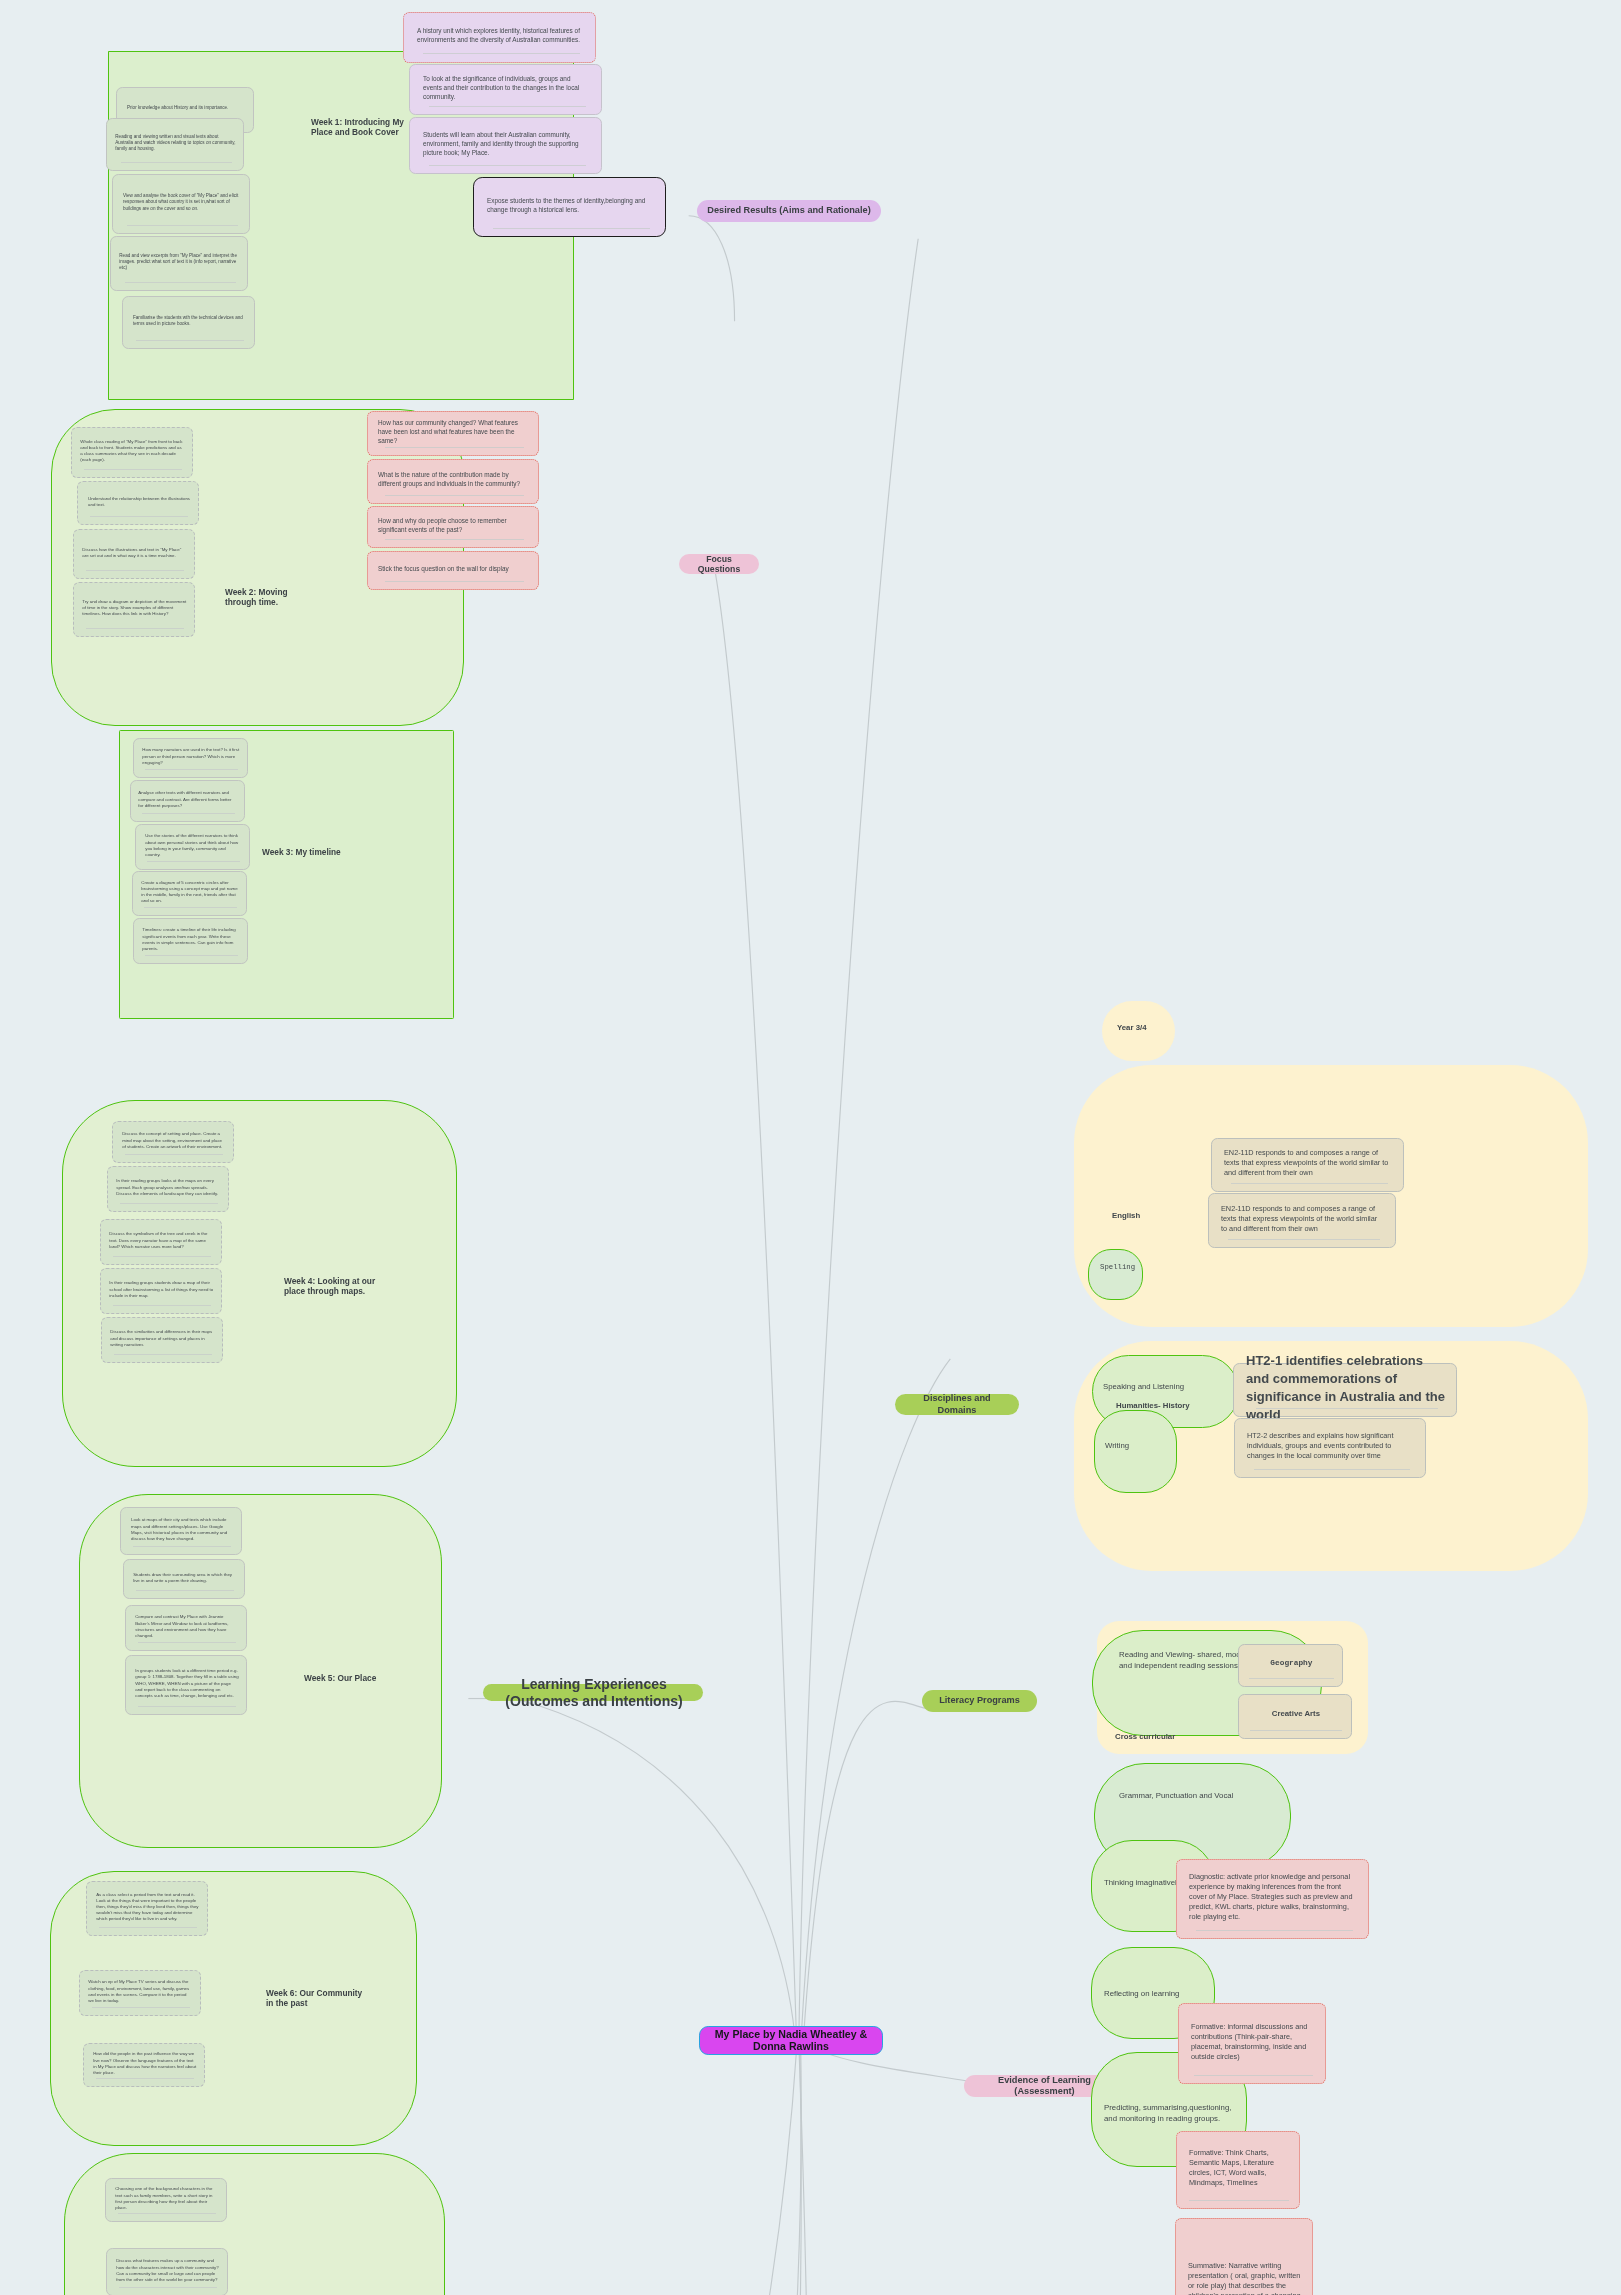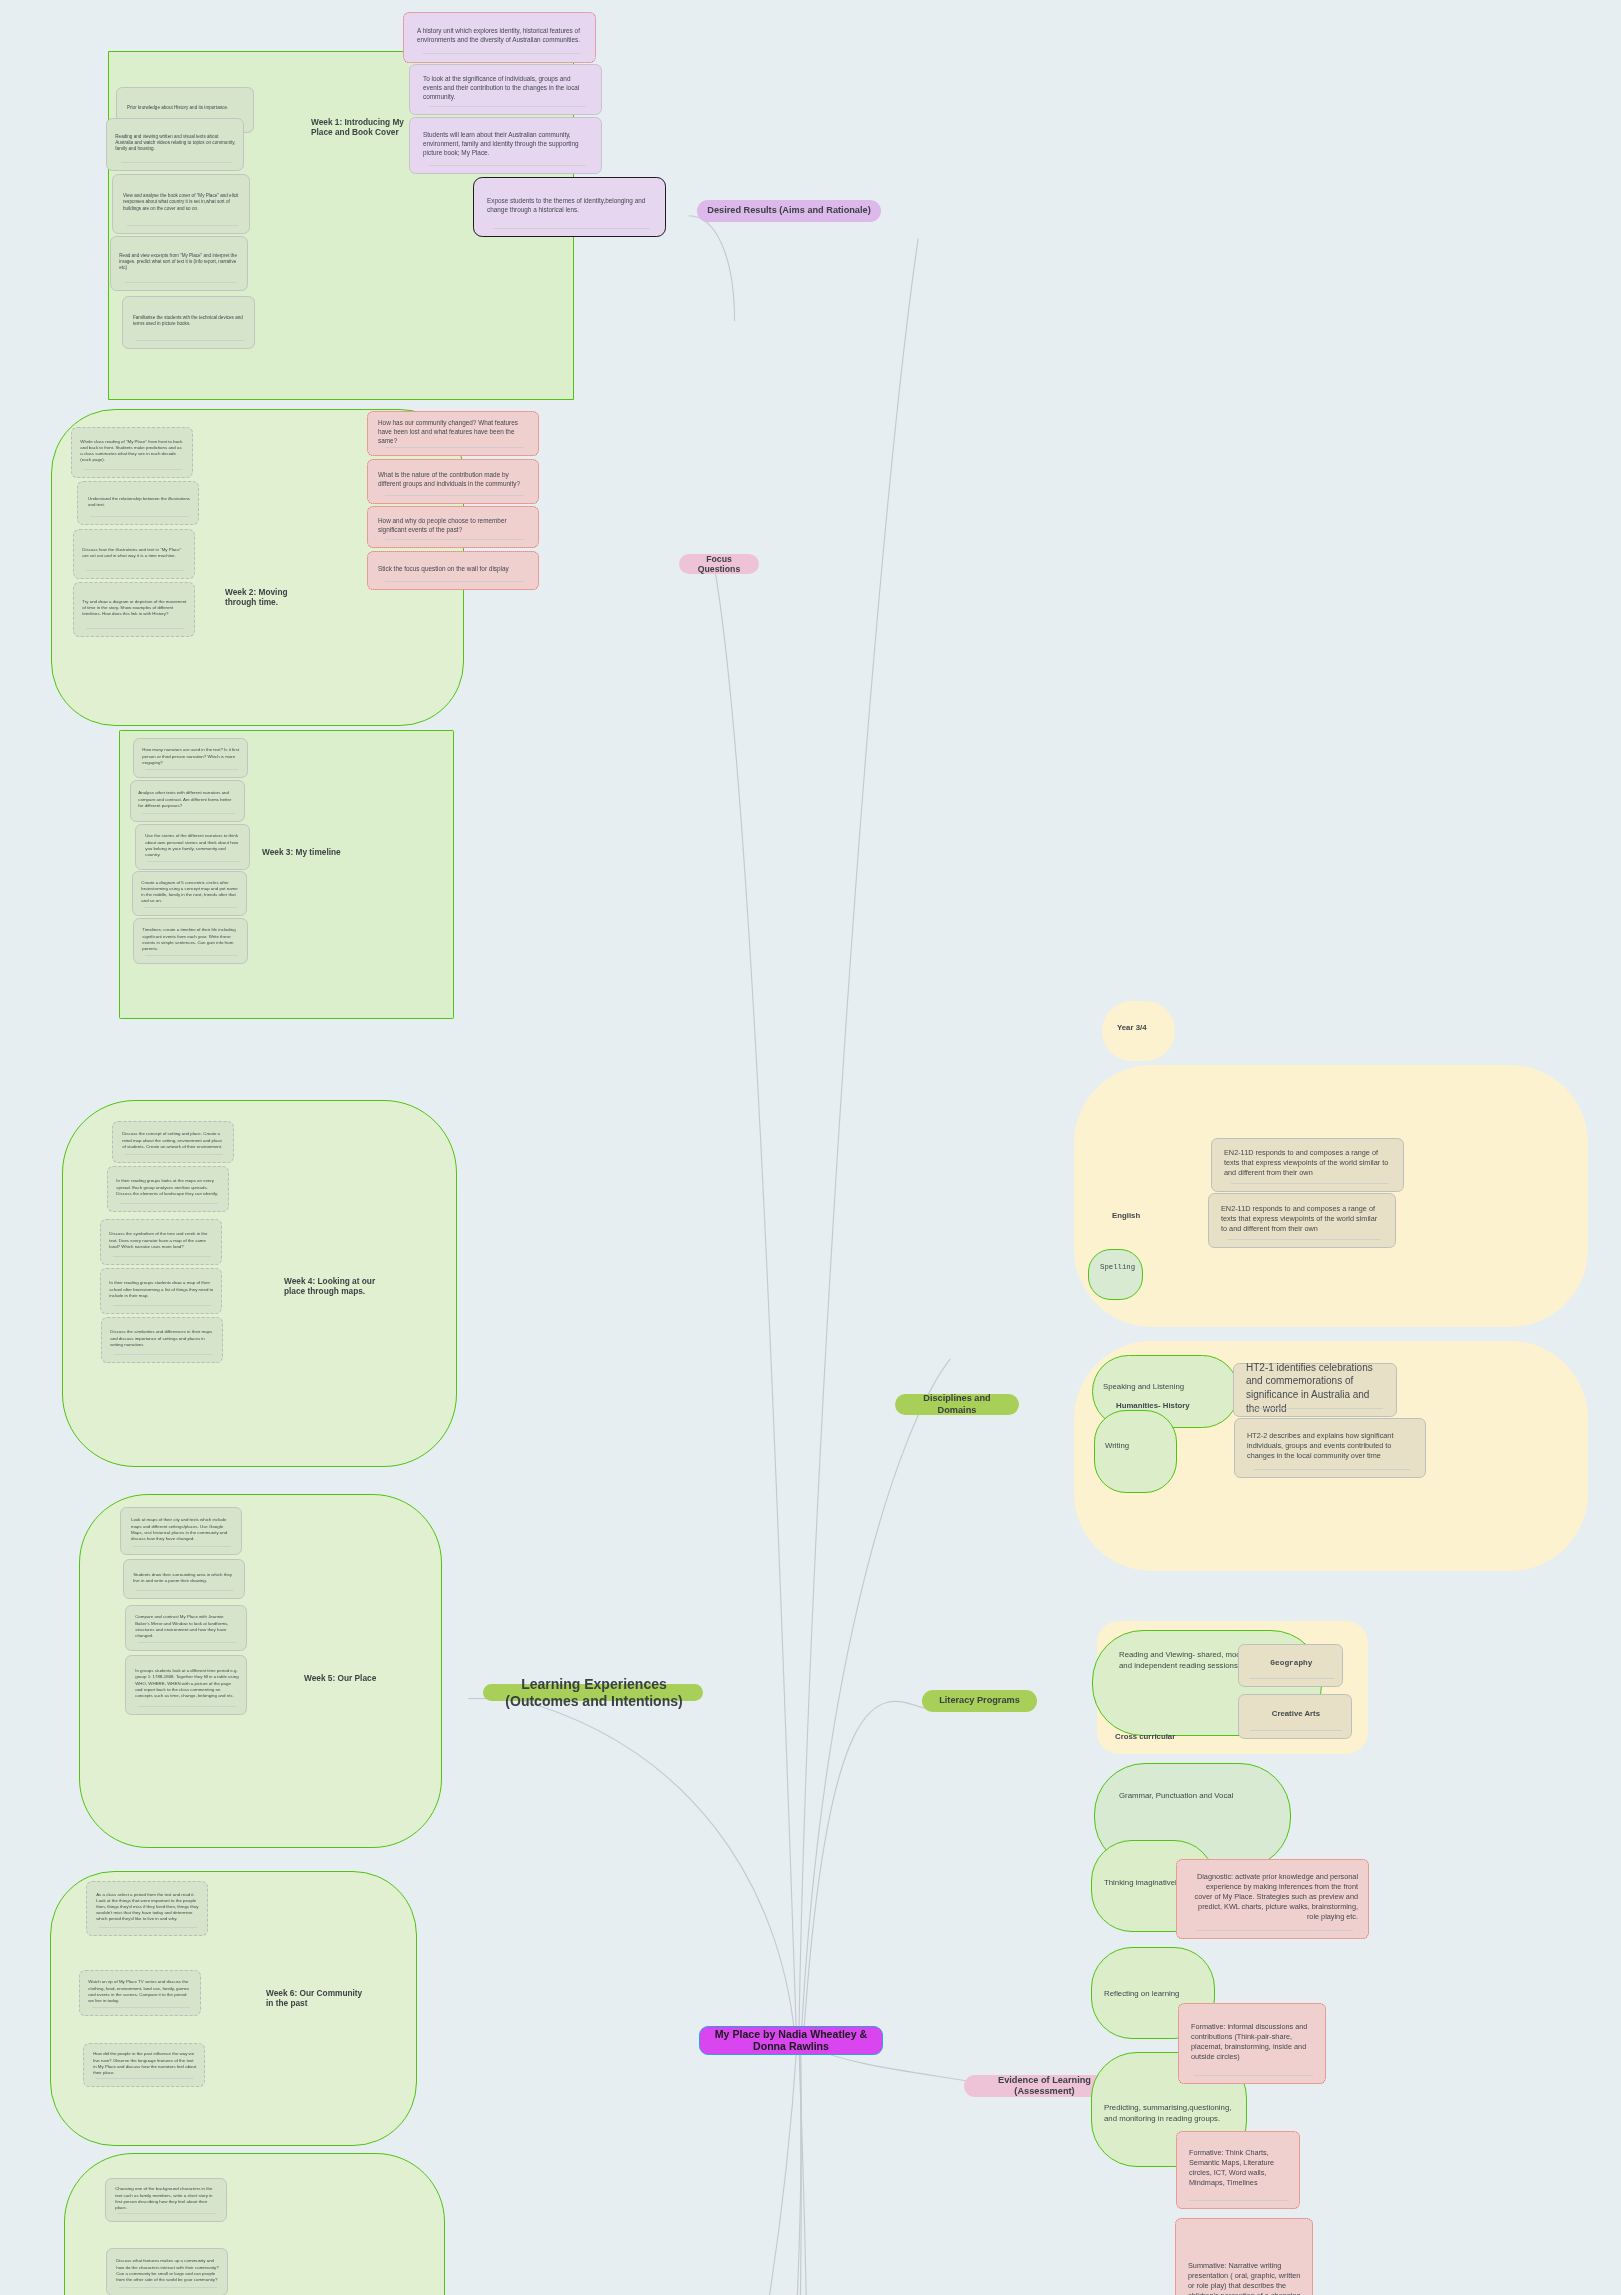--- a/index.html
+++ b/index.html
@@ -287,21 +287,21 @@
 
   <div class="cloud yellow" style="left:1074px; top:1341px; width:514px; height:230px; border-radius:78px;"></div>
   <div class="leafblob" style="left:1092px; top:1355px; width:147px; height:73px; border-radius:41px;"></div>
   <div class="blobtext" style="left:1103px; top:1382px; width:138px; font-size:7.8px;">Speaking and Listening</div>
 
   <div class="leafblob" style="left:1094px; top:1410px; width:83px; height:83px; border-radius:32px;"></div>
   <div class="blobtext" style="left:1105px; top:1441px; width:73px; font-size:7.8px;">Writing</div>
 
   <div class="blobtext bold" style="left:1116px; top:1401px; width:115px; font-size:7.8px;">Humanities- History</div>
 
-  <div class="rect-card cream" style="left:1233px; top:1363px; width:164px; height:54px; font-size:10px; padding:7.3px 10px 11px 12px;">
+  <div class="rect-card cream" style="left:1233px; top:1363px; width:224px; height:54px; font-size:13px; padding:7.3px 10px 11px 12px;font-weight:bold;">
     <div class="inner">HT2-1 identifies celebrations and commemorations of significance in Australia and the world</div>
   </div>
   <div class="rect-card cream" style="left:1234px; top:1418px; width:192px; height:60px; font-size:7.3px; padding:7.3px 10px 11px 12px;">
     <div class="inner">HT2-2 describes and explains how significant individuals, groups and events contributed to changes in the local community over time</div>
   </div>
 
   <div class="cloud yellow" style="left:1097px; top:1621px; width:271px; height:133px; border-radius:22px;"></div>
   <div class="leafblob" style="left:1092px; top:1630px; width:230px; height:106px; border-radius:51px;"></div>
   <div class="blobtext" style="left:1119px; top:1650px; width:152px; font-size:7.8px;">Reading and Viewing- shared, modelled and independent reading sessions.</div>
   <div class="blobtext bold" style="left:1115px; top:1732px; width:110px; font-size:7.8px;">Cross curricular</div>
@@ -318,21 +318,21 @@
 
   <div class="leafblob" style="left:1091px; top:1840px; width:124px; height:92px; border-radius:41px;"></div>
   <div class="blobtext" style="left:1104px; top:1878px; width:115px; font-size:7.8px;">Thinking imaginatively,</div>
 
   <div class="leafblob" style="left:1091px; top:1947px; width:124px; height:92px; border-radius:41px;"></div>
   <div class="blobtext" style="left:1104px; top:1989px; width:115px; font-size:7.8px;">Reflecting  on learning</div>
 
   <div class="leafblob" style="left:1091px; top:2052px; width:156px; height:115px; border-radius:46px;"></div>
   <div class="blobtext" style="left:1104px; top:2103px; width:138px; font-size:7.8px;">Predicting, summarising,questioning, and monitoring in reading groups.</div>
 
-  <div class="rect-card pinkred" style="left:1176px; top:1859px; width:193px; height:80px; font-size:7.3px; padding:7px 10px 11px 12px;text-align:right;">
+  <div class="rect-card pinkred" style="left:1176px; top:1859px; width:193px; height:80px; font-size:7.3px; padding:7px 10px 11px 12px;">
     <div class="inner">Diagnostic: activate prior knowledge and personal experience by making inferences from the front cover of My Place. Strategies such as preview and predict, KWL charts, picture walks, brainstorming, role playing etc.</div>
   </div>
   <div class="rect-card pinkred" style="left:1178px; top:2003px; width:148px; height:81px; font-size:7.3px; padding:7.3px 10px 11px 12px;">
     <div class="inner">Formative:  informal discussions and contributions (Think-pair-share, placemat, brainstorming, inside and outside circles)</div>
   </div>
   <div class="rect-card pinkred" style="left:1176px; top:2131px; width:124px; height:78px; font-size:7.3px; padding:7.3px 10px 11px 12px;">
     <div class="inner">Formative: Think Charts, Semantic Maps, Literature circles, ICT, Word walls, Mindmaps, Timelines</div>
   </div>
   <div class="rect-card pinkred" style="left:1175px; top:2218px; width:138px; height:170px; font-size:7.3px; padding:8.3px 10px 12px 12px;">
     <div class="inner">Summative: Narrative writing  presentation ( oral, graphic, written or role play) that describes the children's perception of a changing neighbourhood or local community focussing on any aspects such as family, culture, sports, recreation, architecture and lifestyle.</div>

